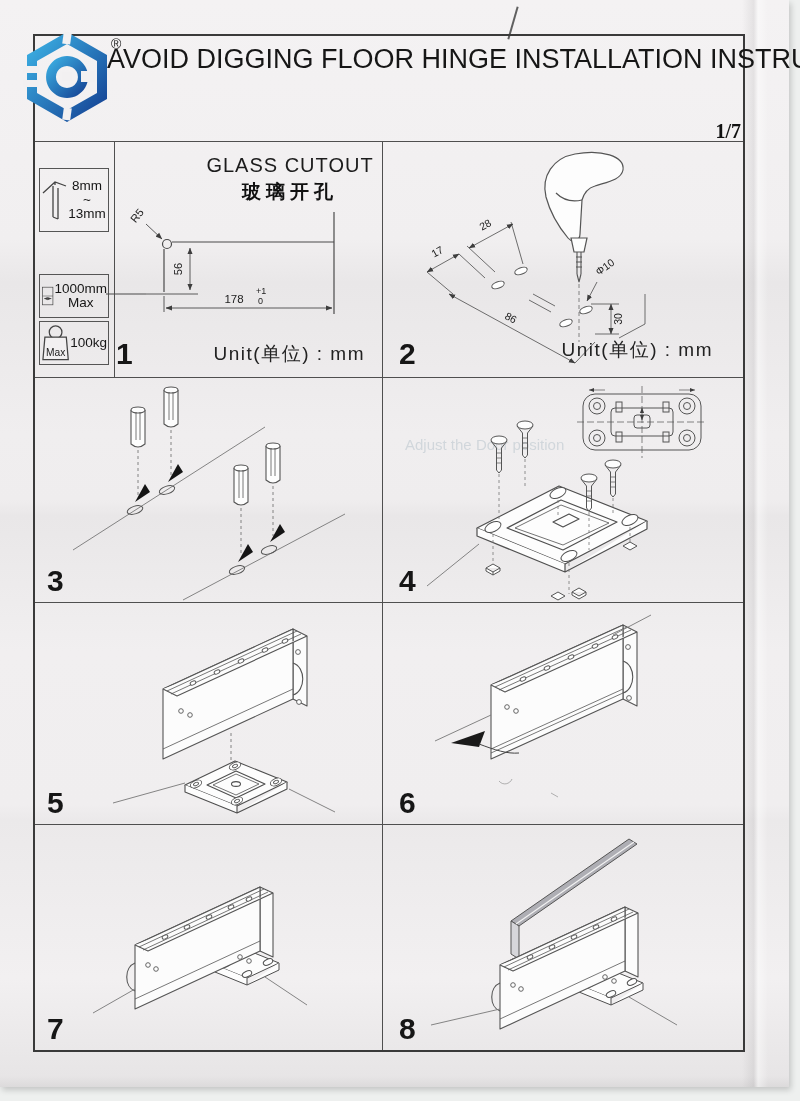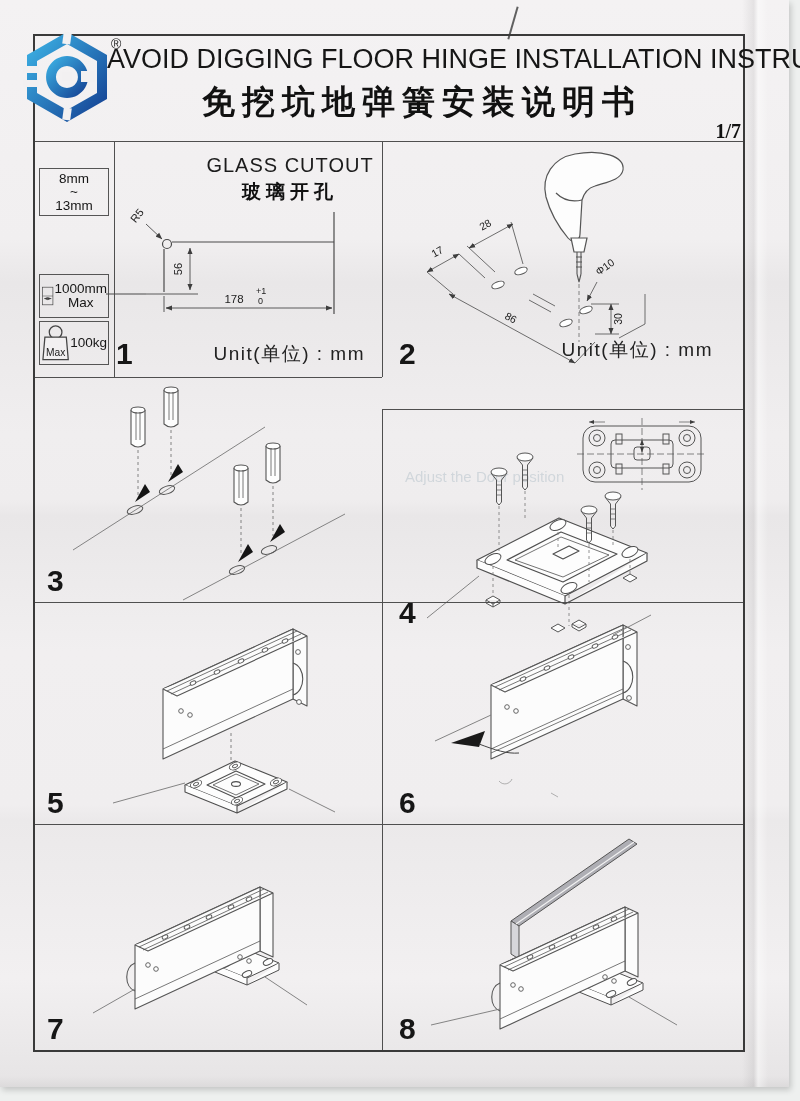--- a/index.html
+++ b/index.html
@@ -72,26 +72,25 @@
         <rect x="2" y="36" width="16" height="7" fill="#f2f0f1"></rect>
         <rect x="2" y="50" width="16" height="7" fill="#f2f0f1"></rect>
         <path fill="url(#lg)" fill-rule="evenodd" d="M46,26 a21,21 0 1,0 0.1,0 Z M46,36 a11,11 0 1,1 -0.1,0 Z"></path>
         <rect x="60" y="41" width="14" height="11" fill="#f2f0f1"></rect>
         <rect x="41" y="42" width="10" height="9" fill="#f2f0f1"></rect>
         <rect x="42" y="2" width="8" height="12" fill="#f2f0f1" transform="rotate(8 46 8)"></rect>
         <rect x="42" y="78" width="8" height="12" fill="#f2f0f1" transform="rotate(8 46 84)"></rect>
       </svg>
       <span class="rmark">®</span>
       <div class="title-en">AVOID DIGGING FLOOR HINGE INSTALLATION INSTRUCTION</div>
-      <div class="title-zh">免挖坑地弹簧安装说明书</div>
       <div class="pagenum">1/7</div>
     </div>
 
     <div class="cell b-right" style="left:0;top:106px;width:80px;height:235px;">
-      <div class="spec-box" style="top:26px;height:48px;flex-direction:column;">
+      <div class="spec-box" style="top:26px;height:64px;">
         <svg width="26" height="42" viewBox="0 0 26 42">
           <path d="M2,14 L14,3 L25,7 M14,3 L14,6 M12,7 L12,38 M17,9 L17,40 M12,38 L17,40" stroke="#444" fill="none" stroke-width="1.3"></path>
         </svg>
         <div class="spec-text">
           <div>8mm</div>
           <div>~</div>
           <div>13mm</div>
         </div>
       </div>
       <div class="spec-box" style="top:132px;height:44px;">
@@ -226,21 +225,21 @@
         <g stroke="#555" stroke-width="1" fill="none">
           <ellipse cx="100" cy="132" rx="8" ry="3.8" transform="rotate(-18 100 132)"></ellipse>
           <ellipse cx="132" cy="112" rx="8" ry="3.8" transform="rotate(-18 132 112)"></ellipse>
           <ellipse cx="202" cy="192" rx="8" ry="3.8" transform="rotate(-18 202 192)"></ellipse>
           <ellipse cx="234" cy="172" rx="8" ry="3.8" transform="rotate(-18 234 172)"></ellipse>
         </g>
       </svg>
       <div class="pnum">3</div>
     </div>
 
-    <div class="cell panel b-top b-left" style="left:347px;top:341px;width:361px;height:225px;margin-top:32px;">
+    <div class="cell panel b-top b-left" style="left:347px;top:341px;width:361px;height:225px;">
       <svg class="draw" width="361" height="225" viewBox="0 0 361 225">
         <text x="22" y="72" font-size="15" fill="#b3c0c9" class="ghost">Adjust the Door position</text>
         <g stroke="#555" stroke-width="1" fill="none">
           <rect x="200" y="16" width="118" height="56" rx="12"></rect>
           <circle cx="214" cy="28" r="8"></circle>
             <circle cx="214" cy="28" r="3.5"></circle>
           <circle cx="304" cy="28" r="8"></circle>
             <circle cx="304" cy="28" r="3.5"></circle>
           <circle cx="214" cy="60" r="8"></circle>
             <circle cx="214" cy="60" r="3.5"></circle>

